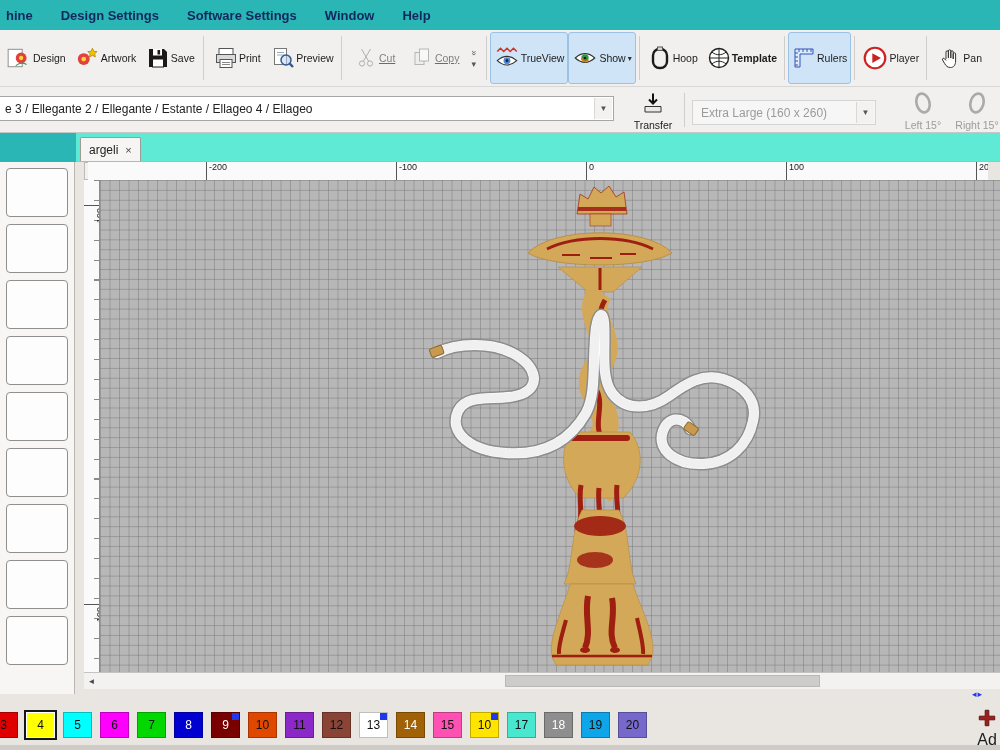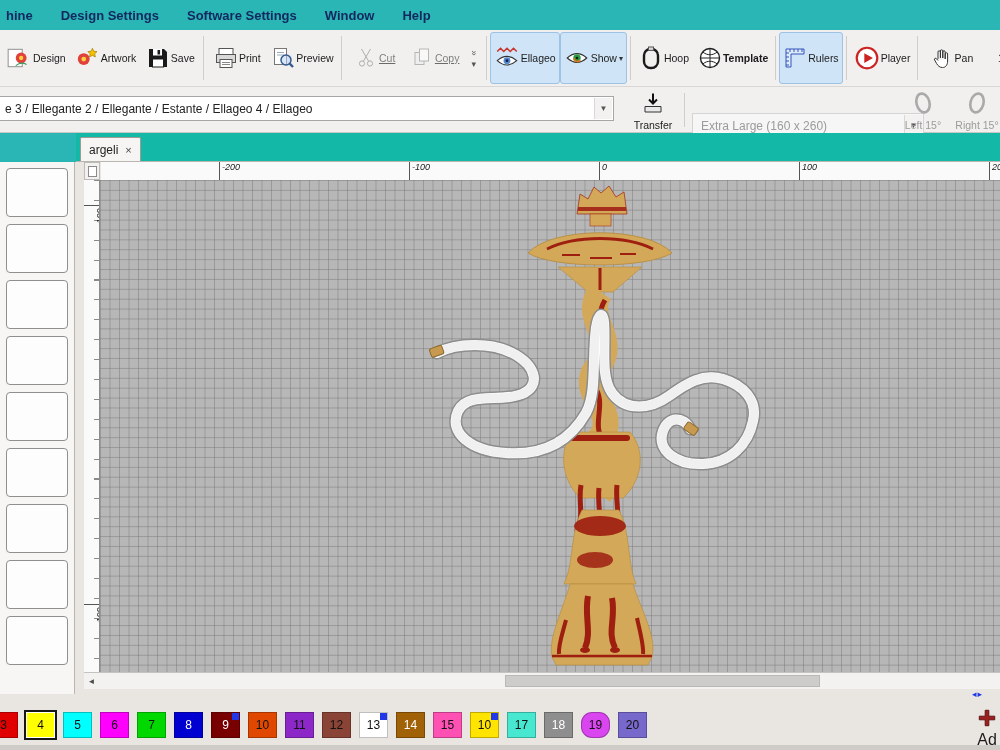--- a/index.html
+++ b/index.html
@@ -37,40 +37,40 @@
          border-left:1px solid #d8d8d8;display:flex;align-items:center;justify-content:center;
          font-size:8px;color:#555;}
   .combo.dis{background:#f6f6f6;color:#9b9b9b;border-color:#d4d4d4;}
   .smallbtn{position:absolute;display:flex;flex-direction:column;align-items:center;gap:1px;}
   .smallbtn .tlabel{font-size:10.5px;}
   .smallbtn.dis .tlabel{color:#9b9b9b;}
   .vsep2{position:absolute;left:684px;top:6px;width:1px;height:34px;background:#d0cecb;}
 
   
   .teal-corner{position:absolute;left:0;top:133px;width:76px;height:29px;background:#2ab6b4;}
-  .tabbar{position:absolute;left:76px;top:133px;width:924px;height:29px;background:#14b8a6;
+  .tabbar{position:absolute;left:76px;top:133px;width:924px;height:29px;background:#5eead4;
           border-bottom:1px solid #b9b5af;display:flex;align-items:flex-end;box-sizing:border-box;}
   .tab{height:23px;margin-left:4px;background:#f6f5f3;border:1px solid #9e9a94;border-bottom:none;
        display:flex;align-items:center;gap:7px;padding:0 8px;font-size:12px;color:#222;
        border-radius:2px 2px 0 0;}
   .tab .close{font-size:11px;color:#444;}
 
   
   .sidebar{position:absolute;left:0;top:162px;width:75px;height:532px;background:#f7f6f5;
            border-right:1px solid #b9b5af;box-sizing:border-box;padding-top:6px;}
   .slot{width:60px;height:47px;border:1px solid #8f8f8f;border-radius:4px;background:#fdfdfd;margin:0 auto 7px;}
 
   
   .cornerbox{position:absolute;left:84px;top:162px;width:16px;height:18px;background:#f2f1ef;
              border:1px solid #bdbbb8;box-sizing:border-box;}
   .cornerbox i{display:block;width:7px;height:9px;margin:3px auto 0;background:#fff;border:1px solid #8b8b8b;}
-  .hruler{position:absolute;left:101px;top:162px;width:900px;height:24px;background:#fafafa;
+  .hruler{position:absolute;left:88px;top:162px;width:900px;height:24px;background:#fafafa;
           border-bottom:1px solid #8c8c8c;box-sizing:border-box;overflow:hidden;
           background-image:repeating-linear-gradient(to right,#8a8a8a 0 1px,transparent 1px 19px);
-          background-size:100% 5px;background-repeat:no-repeat;background-position:left 4px bottom 0;font-style:italic;}
+          background-size:100% 5px;background-repeat:no-repeat;background-position:left 4px bottom 0;}
   .hlab{position:absolute;top:0;height:100%;border-left:1px solid #555;padding-left:2px;
         font-size:9px;color:#222;}
   .vruler{position:absolute;left:84px;top:180px;width:16px;height:492px;background:#fafafa;
           border-right:1px solid #8c8c8c;box-sizing:border-box;overflow:hidden;
           background-image:repeating-linear-gradient(to bottom,#8a8a8a 0 1px,transparent 1px 19.9px);
           background-size:5px 100%;background-repeat:no-repeat;background-position:right top;}
   .vlab{position:absolute;left:0;width:16px;}
   .vlab .vtick{display:block;width:16px;height:1px;background:#555;}
   .vlab .vtxt{position:absolute;left:11px;top:3px;transform:rotate(-90deg) translateX(-100%);
               transform-origin:left top;font-size:9px;color:#222;white-space:nowrap;}
@@ -209,21 +209,21 @@
 
     <div class="tbtn sel" style="min-width:60px;">
       <div class="ticon">
         <svg width="26" height="26" viewBox="0 0 24 24">
             <path d="M3 6 l3 -3 3 3 3 -3 3 3 3 -3 3 3" stroke="#cc3326" fill="none" stroke-width="1.4"></path>
             <path d="M3 14.5 q9 -8 18 0 q-9 8 -18 0 z" fill="#fff" stroke="#333"></path>
             <circle cx="12" cy="14.5" r="3.2" fill="#5588cc"></circle>
             <circle cx="12" cy="14.5" r="1.3" fill="#112244"></circle>
           </svg>
       </div>
-        <div class="tlabel">Ellageo</div>
+        <div class="tlabel">TrueView</div>
     </div>
     <div class="tbtn sel">
       <div class="ticon">
         <svg width="26" height="26" viewBox="0 0 24 24">
             <path d="M3 12 q9 -8 18 0 q-9 8 -18 0 z" fill="#fff" stroke="#333"></path>
             <circle cx="12" cy="12" r="3.4" fill="#2a9a40"></circle>
             <path d="M9 12 a3.4 3.4 0 0 0 6 2" fill="none" stroke="#e07820" stroke-width="1.6"></path>
             <circle cx="12" cy="12" r="1.2" fill="#112211"></circle>
           </svg>
       </div>
@@ -302,21 +302,21 @@
     <div class="smallbtn" style="left:626px;top:4px;width:54px;">
       <span>
         <svg width="24" height="24" viewBox="0 0 24 24">
             <path d="M12 2.5 v9.5 M8 8.5 l4 4 4 -4" stroke="#111" stroke-width="2" fill="none"></path>
             <path d="M4 15.5 h16 v5.5 h-16 z" fill="#e9e9e9" stroke="#333"></path>
           </svg>
       </span>
       <span class="tlabel">Transfer</span>
     </div>
     <div class="vsep2"></div>
-    <div class="combo dis" style="left:692px;top:26px;width:232px;">
+    <div class="combo dis" style="left:692px;top:13px;width:184px;">
       <span>Extra Large (160 x 260)</span>
       <span class="carrow">▼</span>
     </div>
     <div class="smallbtn dis" style="left:900px;top:4px;width:46px;">
       <span>
         <svg width="24" height="24" viewBox="0 0 24 24">
             <ellipse cx="12" cy="12" rx="6.5" ry="9.5" fill="none" stroke="#aaa" stroke-width="2.6" transform="rotate(-15 12 12)"></ellipse>
           </svg>
       </span>
       <span class="tlabel">Left 15°</span>
@@ -488,21 +488,21 @@
     <div class="sw" style="background-color: rgb(255, 228, 0);">
         <span class="swn">10</span>
         <i class="mark"></i>
       </div>
     <div class="sw" style="background-color: rgb(72, 232, 208);">
         <span class="swn">17</span>
       </div>
     <div class="sw lt" style="background-color: rgb(142, 142, 142);">
         <span class="swn">18</span>
       </div>
-    <div class="sw" style="background-color: #d946ef; border-radius: 11px;">
+    <div class="sw" style="background-color: #0ea5e9;">
         <span class="swn">19</span>
       </div>
     <div class="sw" style="background-color: rgb(119, 104, 204);">
         <span class="swn">20</span>
       </div>
 
     <div class="addbtn">
       <span>
         <svg width="20" height="20" viewBox="0 0 22 22">
             <path d="M9 2.5 h4 v6.5 h6.5 v4 h-6.5 v6.5 h-4 v-6.5 h-6.5 v-4 h6.5 z" fill="#9c2020" stroke="#5c0c0c"></path>

